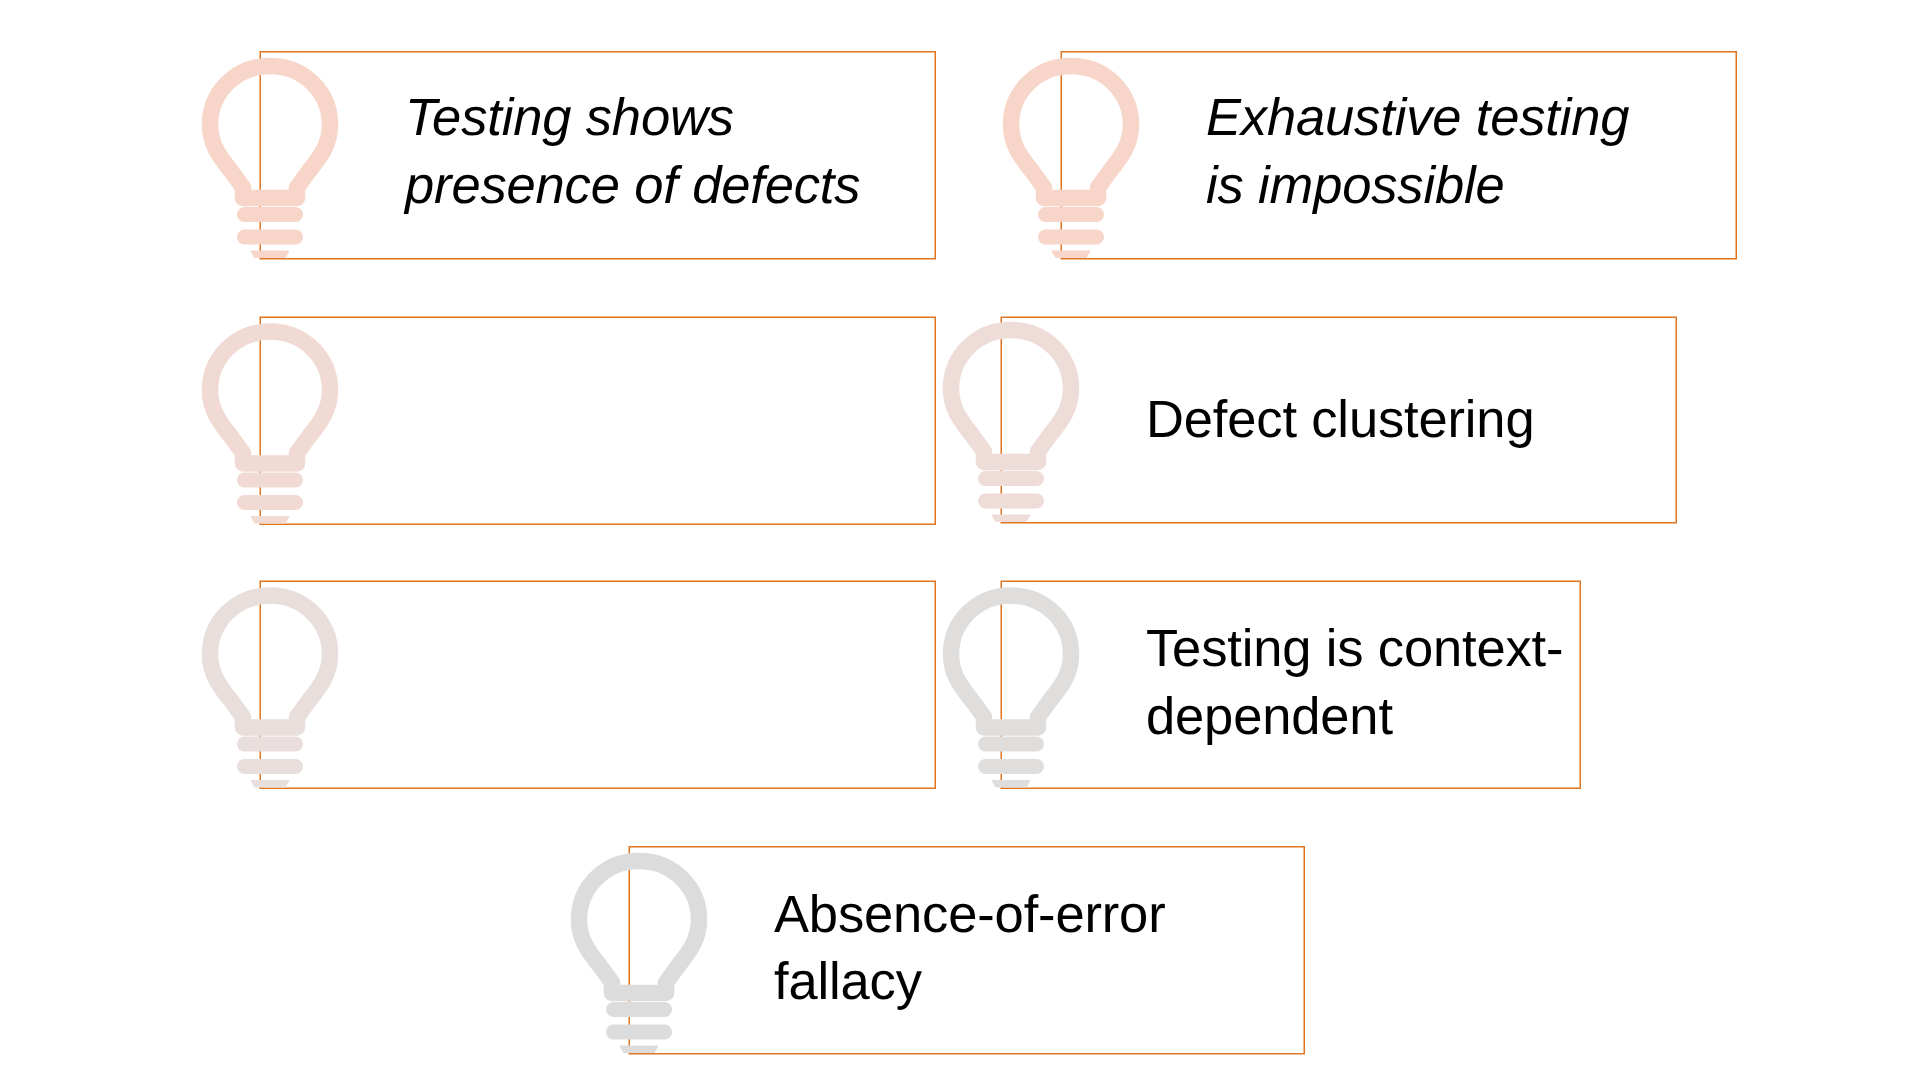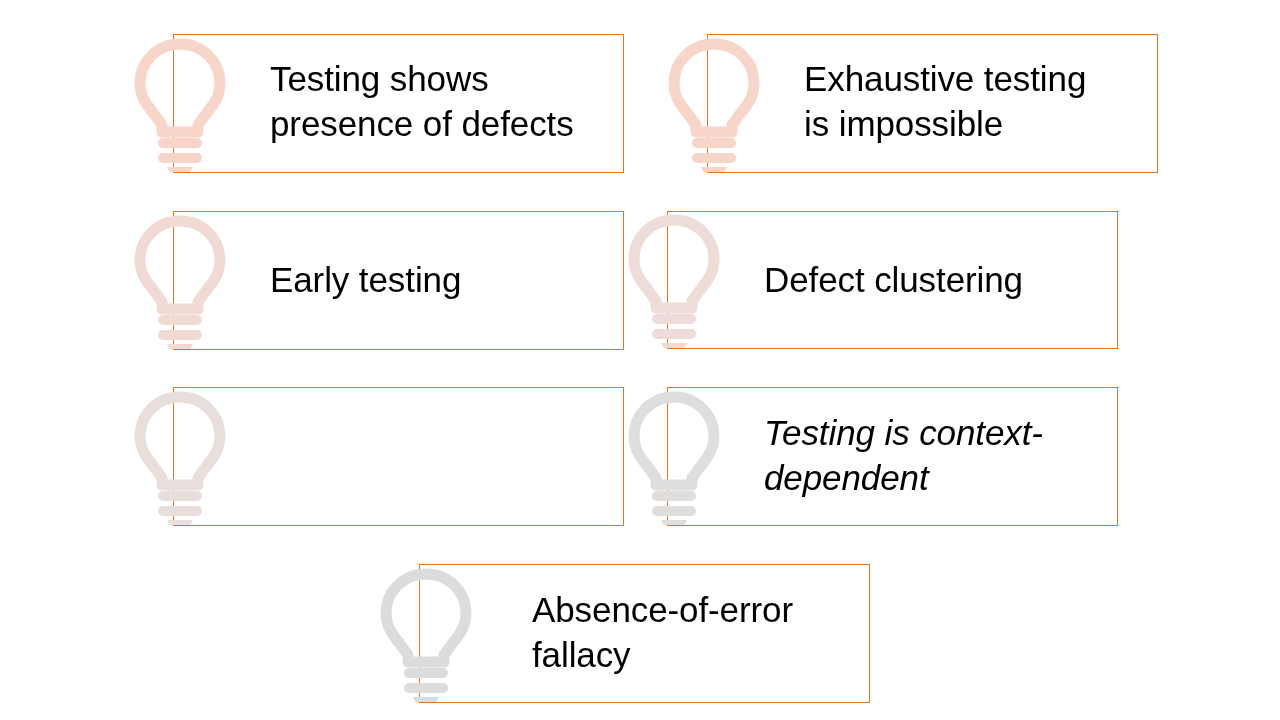--- a/index.html
+++ b/index.html
@@ -53,26 +53,26 @@
     white-space: pre-line;
     font-weight: 400;
   }
 
   
   #card-0 { left: 173px; top: 34px;  width: 451px; height: 139px; }
   #card-1 { left: 667px; top: 34px;  width: 451px; height: 139px; margin-left: 40px; }
   #card-2 { left: 173px; top: 211px; width: 451px; height: 139px; }
   #card-3 { left: 667px; top: 211px; width: 451px; height: 138px; }
   #card-4 { left: 173px; top: 387px; width: 451px; height: 139px; }
-  #card-5 { left: 667px; top: 387px; width: 451px; height: 139px; font-style: italic; }
-  #card-6 { left: 419px; top: 564px; width: 451px; height: 139px; padding-left: 16px; }
+  #card-5 { left: 667px; top: 387px; width: 387px; height: 139px; }
+  #card-6 { left: 419px; top: 564px; width: 451px; height: 139px; }
 
   
   #card-0 .card-text,
-  #card-1 .card-text { margin-top: -4px; }
+  #card-1 .card-text { margin-top: -4px; font-style: italic; }
   #card-5 .card-text { margin-top: -2px; }
   #card-6 .card-text { margin-top: -2px; }
 </style>
 </head>
 <body>
 
 <div id="cards-root">
     <div class="card" id="card-0">
       <span class="card-bulb">
         <svg viewBox="0 0 96 136" xmlns="http://www.w3.org/2000/svg">
@@ -99,21 +99,20 @@
     </div>
     <div class="card" id="card-2">
       <span class="card-bulb">
         <svg viewBox="0 0 96 136" xmlns="http://www.w3.org/2000/svg">
           <path fill="none" stroke="#F2DAD4" stroke-width="11" stroke-linejoin="round" stroke-linecap="round" d="M48 8 C25 8 8 26 8 47 C8 60 14 68 22 78 L30 89 L30 96 L66 96 L66 89 L74 78 C82 68 88 60 88 47 C88 26 71 8 48 8 Z"></path>
           <rect x="26" y="102" width="44" height="10" rx="5" fill="#F2DAD4"></rect>
           <rect x="26" y="117" width="44" height="10" rx="5" fill="#F2DAD4"></rect>
           <path d="M35 131 L61 131 C61 131 57 142 48 142 C39 142 35 131 35 131 Z" fill="#F2DAD4"></path>
         </svg>
       </span>
-      <div class="card-text">Early testing</div>
     </div>
     <div class="card" id="card-3">
       <span class="card-bulb">
         <svg viewBox="0 0 96 136" xmlns="http://www.w3.org/2000/svg">
           <path fill="none" stroke="#EEDCD8" stroke-width="11" stroke-linejoin="round" stroke-linecap="round" d="M48 8 C25 8 8 26 8 47 C8 60 14 68 22 78 L30 89 L30 96 L66 96 L66 89 L74 78 C82 68 88 60 88 47 C88 26 71 8 48 8 Z"></path>
           <rect x="26" y="102" width="44" height="10" rx="5" fill="#EEDCD8"></rect>
           <rect x="26" y="117" width="44" height="10" rx="5" fill="#EEDCD8"></rect>
           <path d="M35 131 L61 131 C61 131 57 142 48 142 C39 142 35 131 35 131 Z" fill="#EEDCD8"></path>
         </svg>
       </span>

